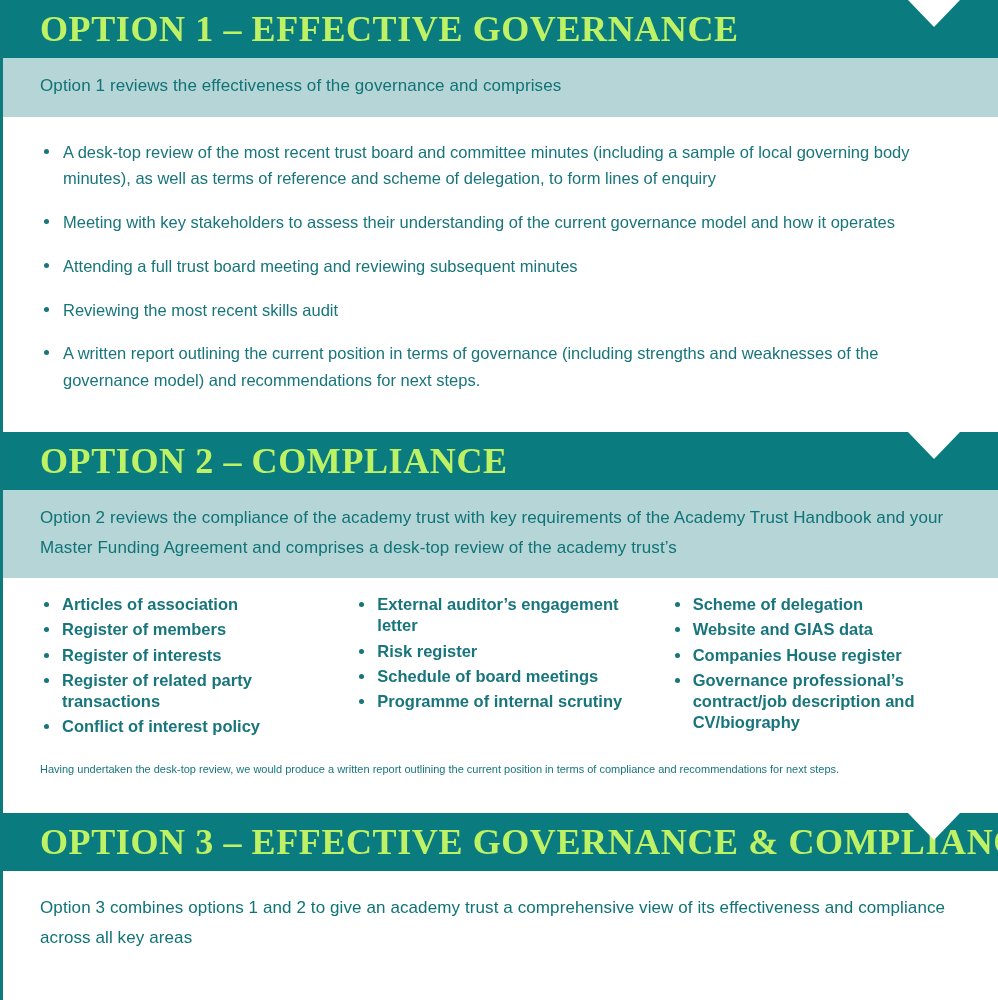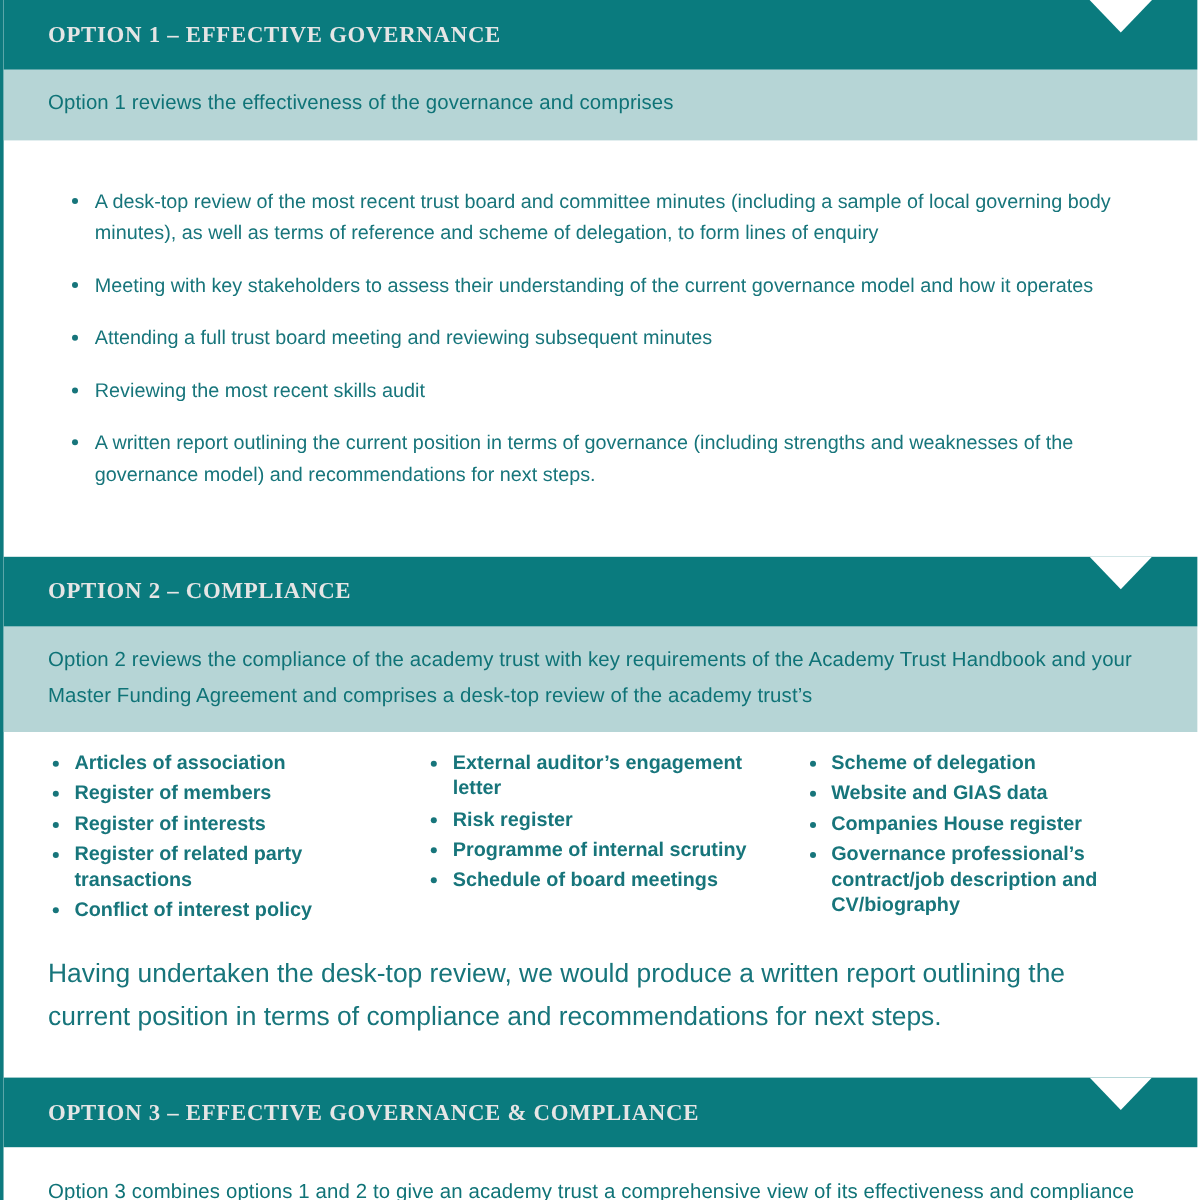--- a/index.html
+++ b/index.html
@@ -29,23 +29,23 @@
     position: relative;
     background: #0a7b7e;
     height: 58px;
     display: flex;
     align-items: center;
     overflow: hidden;
   }
   .option-header .title {
     font-family: "Liberation Serif", serif;
     font-weight: 700;
-    font-size: 19px;
+    font-size: 36px;
     letter-spacing: 0.6px;
-    color: #e5e5e5;
+    color: #bef264;
     padding-left: 37px;
     line-height: 1;
     white-space: nowrap;
   }
   
   .notch {
     position: absolute;
     top: 0;
     right: 38px;
     width: 0;
@@ -73,21 +73,21 @@
     margin: 0;
     letter-spacing: 0.1px;
   }
 
   
   .body-area {
     padding: 22px 30px 16px 37px;
   }
   ul.bullets {
     list-style: none;
-    margin: 16px;
+    margin: 0;
     padding: 0;
   }
   ul.bullets > li {
     position: relative;
     padding-left: 23px;
     margin-bottom: 17px;
     font-size: 16.5px;
     line-height: 1.62;
     color: #17757b;
   }
@@ -135,21 +135,21 @@
     left: 4px;
     top: 8px;
     width: 5px;
     height: 5px;
     border-radius: 50%;
     background: #17757b;
   }
 
   .closing {
     padding: 16px 42px 20px 37px;
-    font-size: 22px;
+    font-size: 11px;
     line-height: 1.62;
     color: #17757b;
   }
   .closing p { margin: 0; }
 
   .spacer-sm { height: 14px; }
   .spacer-md { height: 22px; }
 </style>
 </head>
 <body>
@@ -196,22 +196,22 @@
           <li>Register of members</li>
           <li>Register of interests</li>
           <li>Register of related party transactions</li>
           <li>Conflict of interest policy</li>
         </ul>
       </div>
       <div class="col">
         <ul>
           <li>External auditor’s engagement letter</li>
           <li>Risk register</li>
+          <li>Schedule of board meetings</li>
           <li>Programme of internal scrutiny</li>
-          <li>Schedule of board meetings</li>
         </ul>
       </div>
       <div class="col">
         <ul>
           <li>Scheme of delegation</li>
           <li>Website and GIAS data</li>
           <li>Companies House register</li>
           <li>Governance professional’s contract/job description and CV/biography</li>
         </ul>
       </div>

